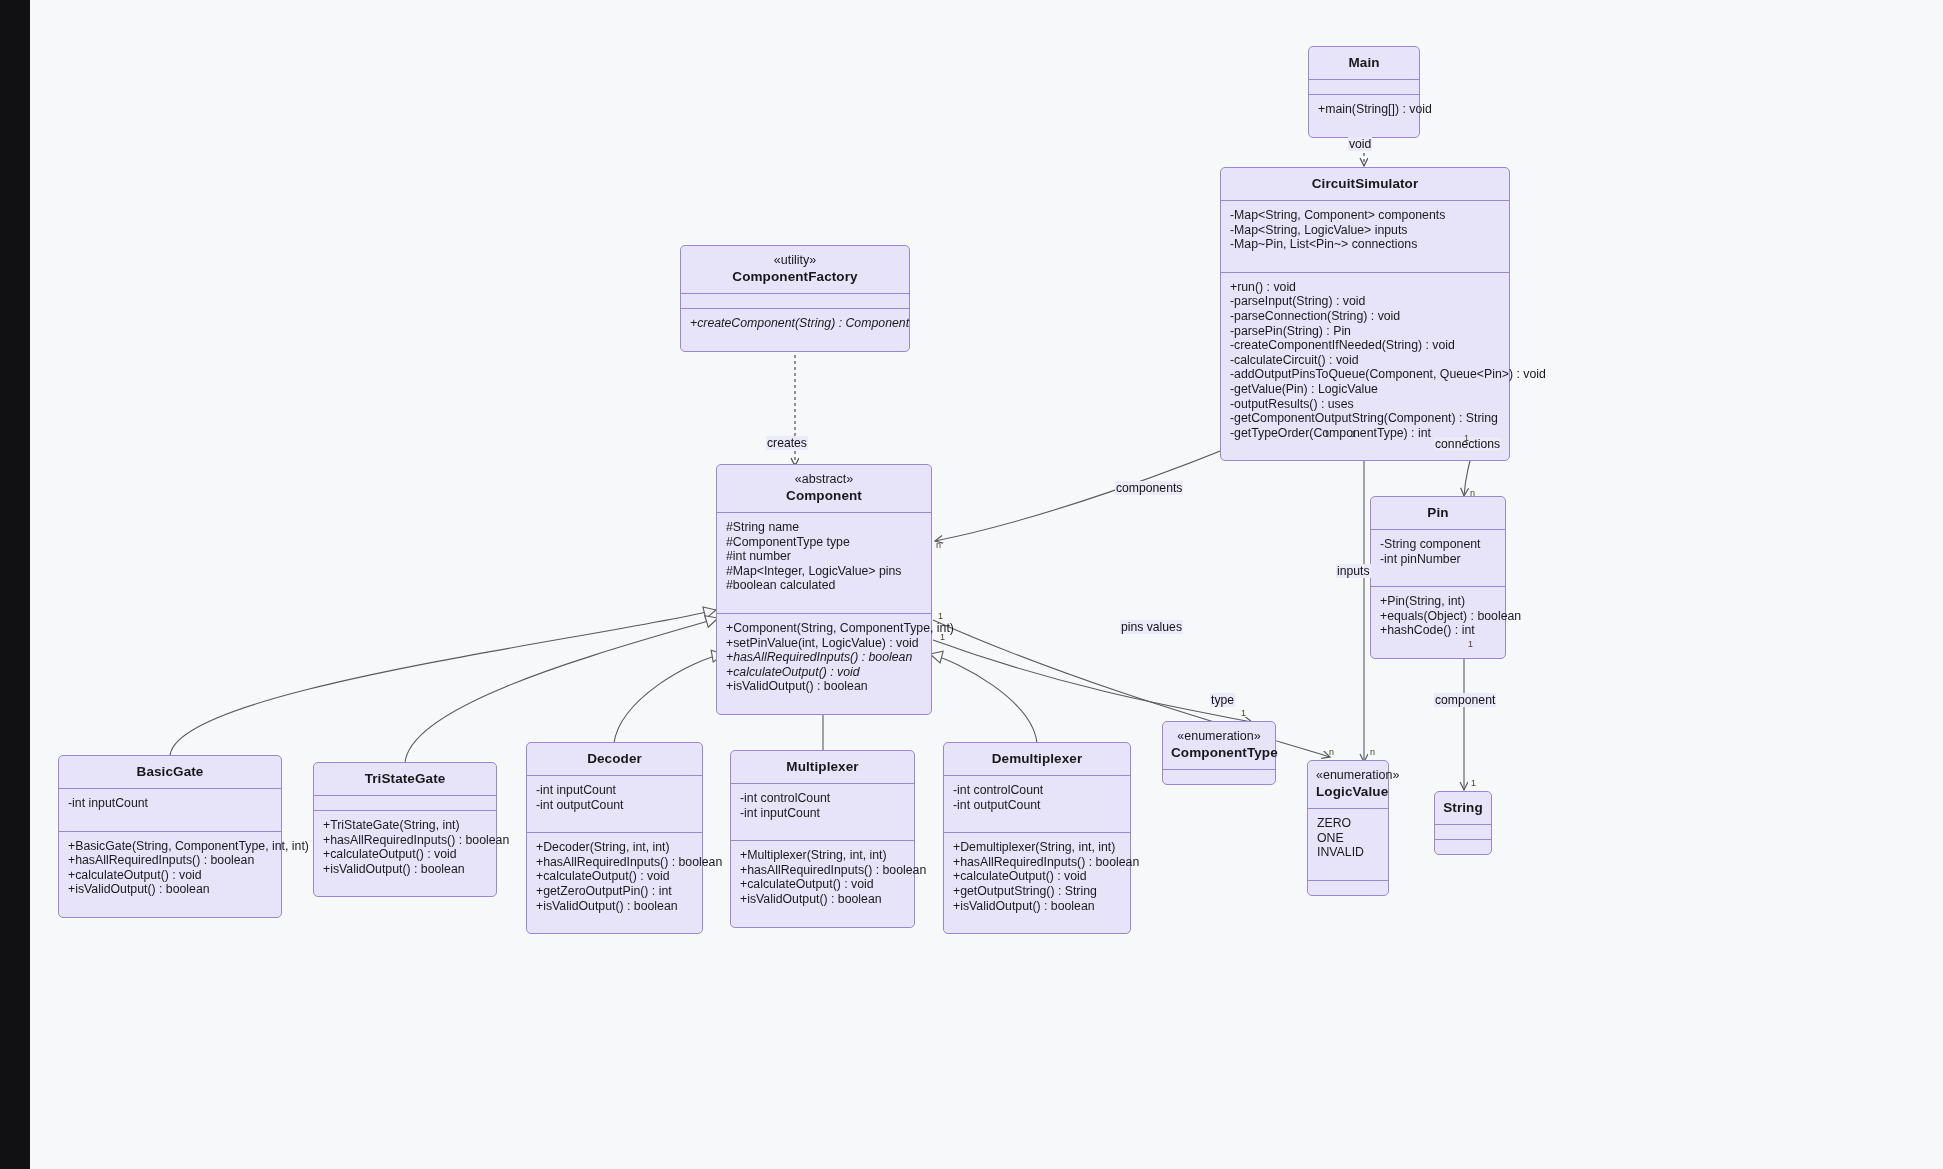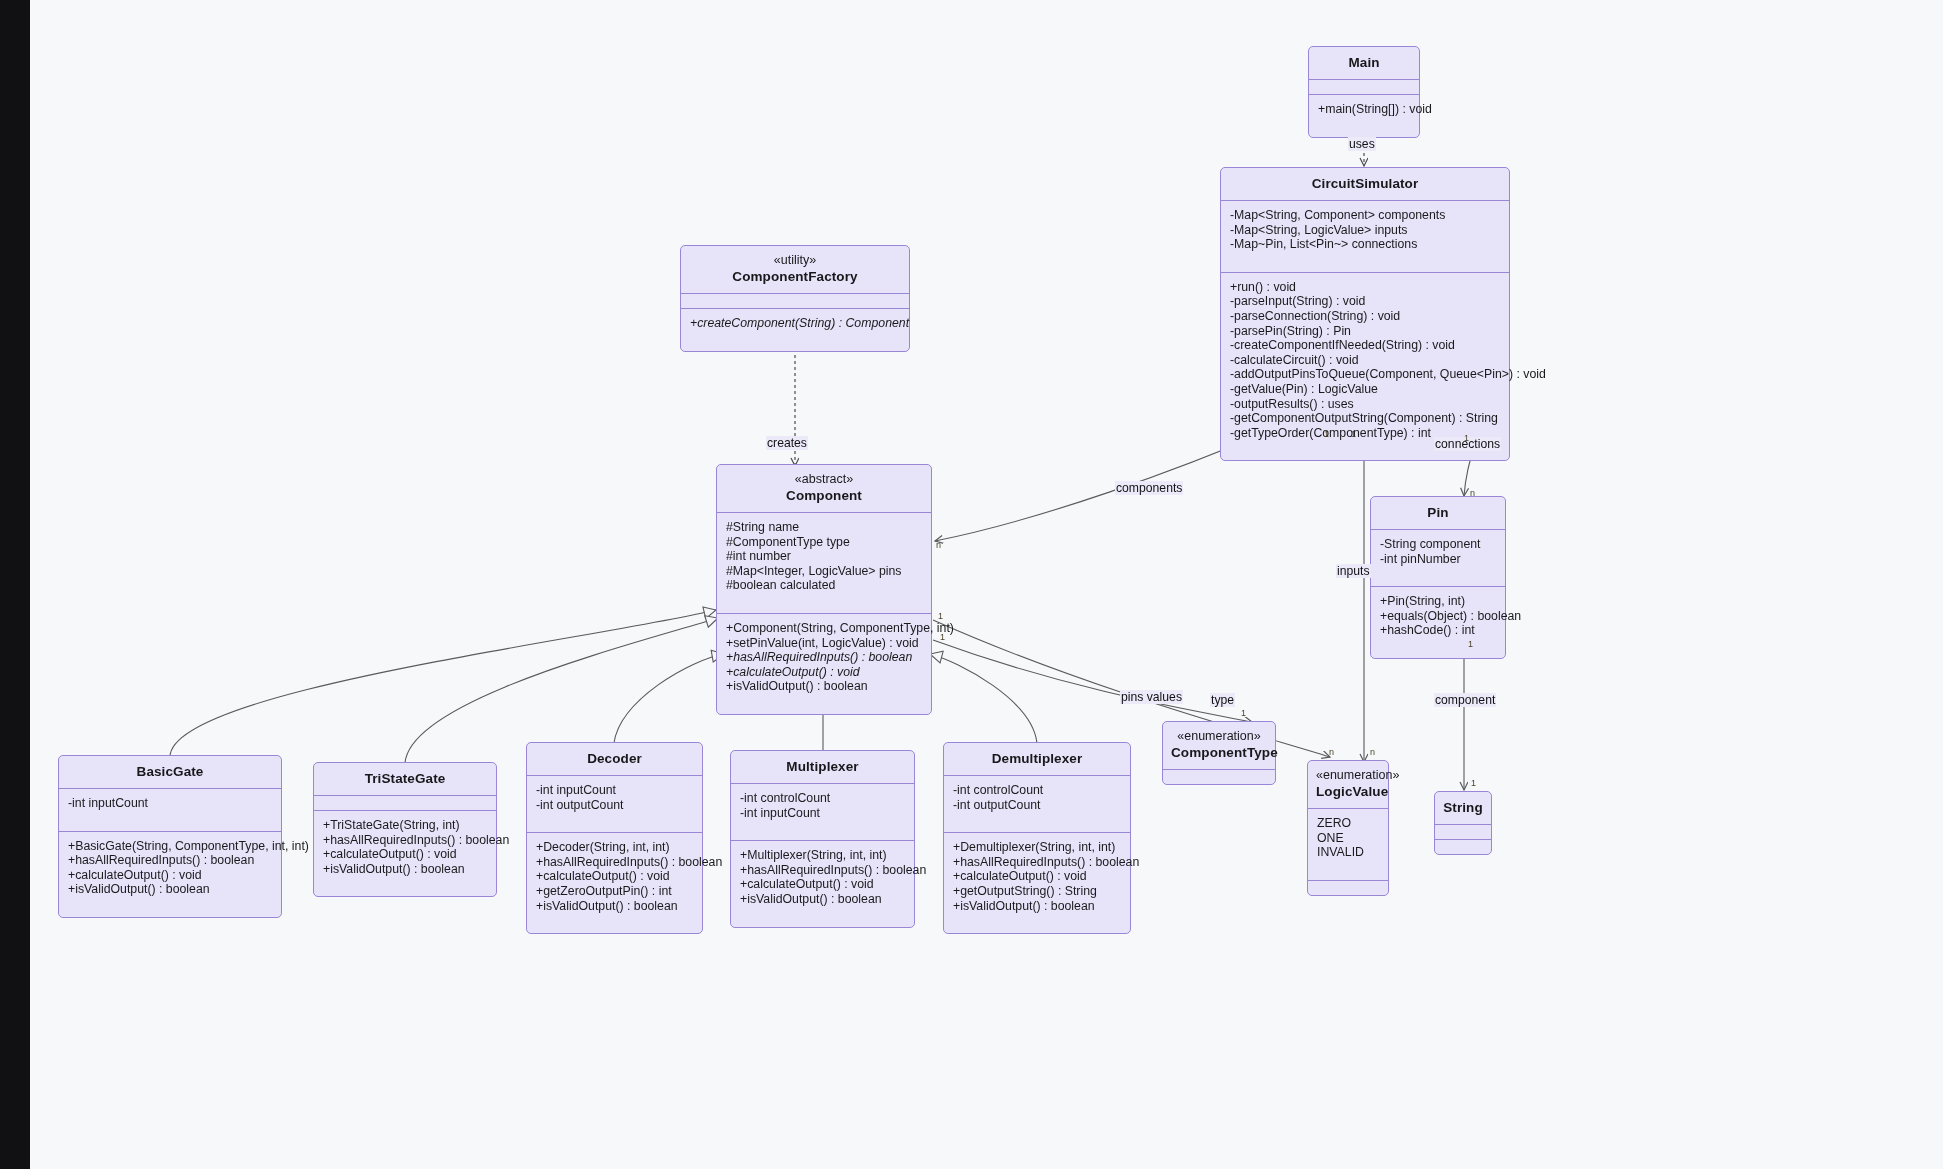--- a/index.html
+++ b/index.html
@@ -320,26 +320,26 @@
   </div>
 
   <div class="node" style="left:1404px; top:791px; width:58px;">
     <div class="nhead">
       <span class="ntitle">String</span>
     </div>
     <div class="ncomp empty"></div>
     <div class="ncomp empty"></div>
   </div>
 
-  <div class="elabel" style="left:1318px; top:137px;">uses</div>
+  <div class="elabel" style="left:1318px; top:137px;">void</div>
   <div class="elabel" style="left:736px; top:436px;">creates</div>
   <div class="elabel" style="left:1085px; top:481px;">components</div>
   <div class="elabel" style="left:1404px; top:437px;">connections</div>
   <div class="elabel" style="left:1306px; top:564px;">inputs</div>
-  <div class="elabel" style="left:1090px; top:690px;text-align:center;">pins values</div>
+  <div class="elabel" style="left:1090px; top:620px;text-align:center;">pins values</div>
   <div class="elabel" style="left:1180px; top:693px;">type</div>
   <div class="elabel" style="left:1404px; top:693px;">component</div>
 
   <div class="mult" style="left:1294px; top:429px;">1</div>
   <div class="mult" style="left:906px; top:540px;">n</div>
   <div class="mult" style="left:1434px; top:433px;">1</div>
   <div class="mult" style="left:1440px; top:488px;">n</div>
   <div class="mult" style="left:1321px; top:429px;">1</div>
   <div class="mult" style="left:1340px; top:747px;">n</div>
   <div class="mult" style="left:908px; top:611px;">1</div>

